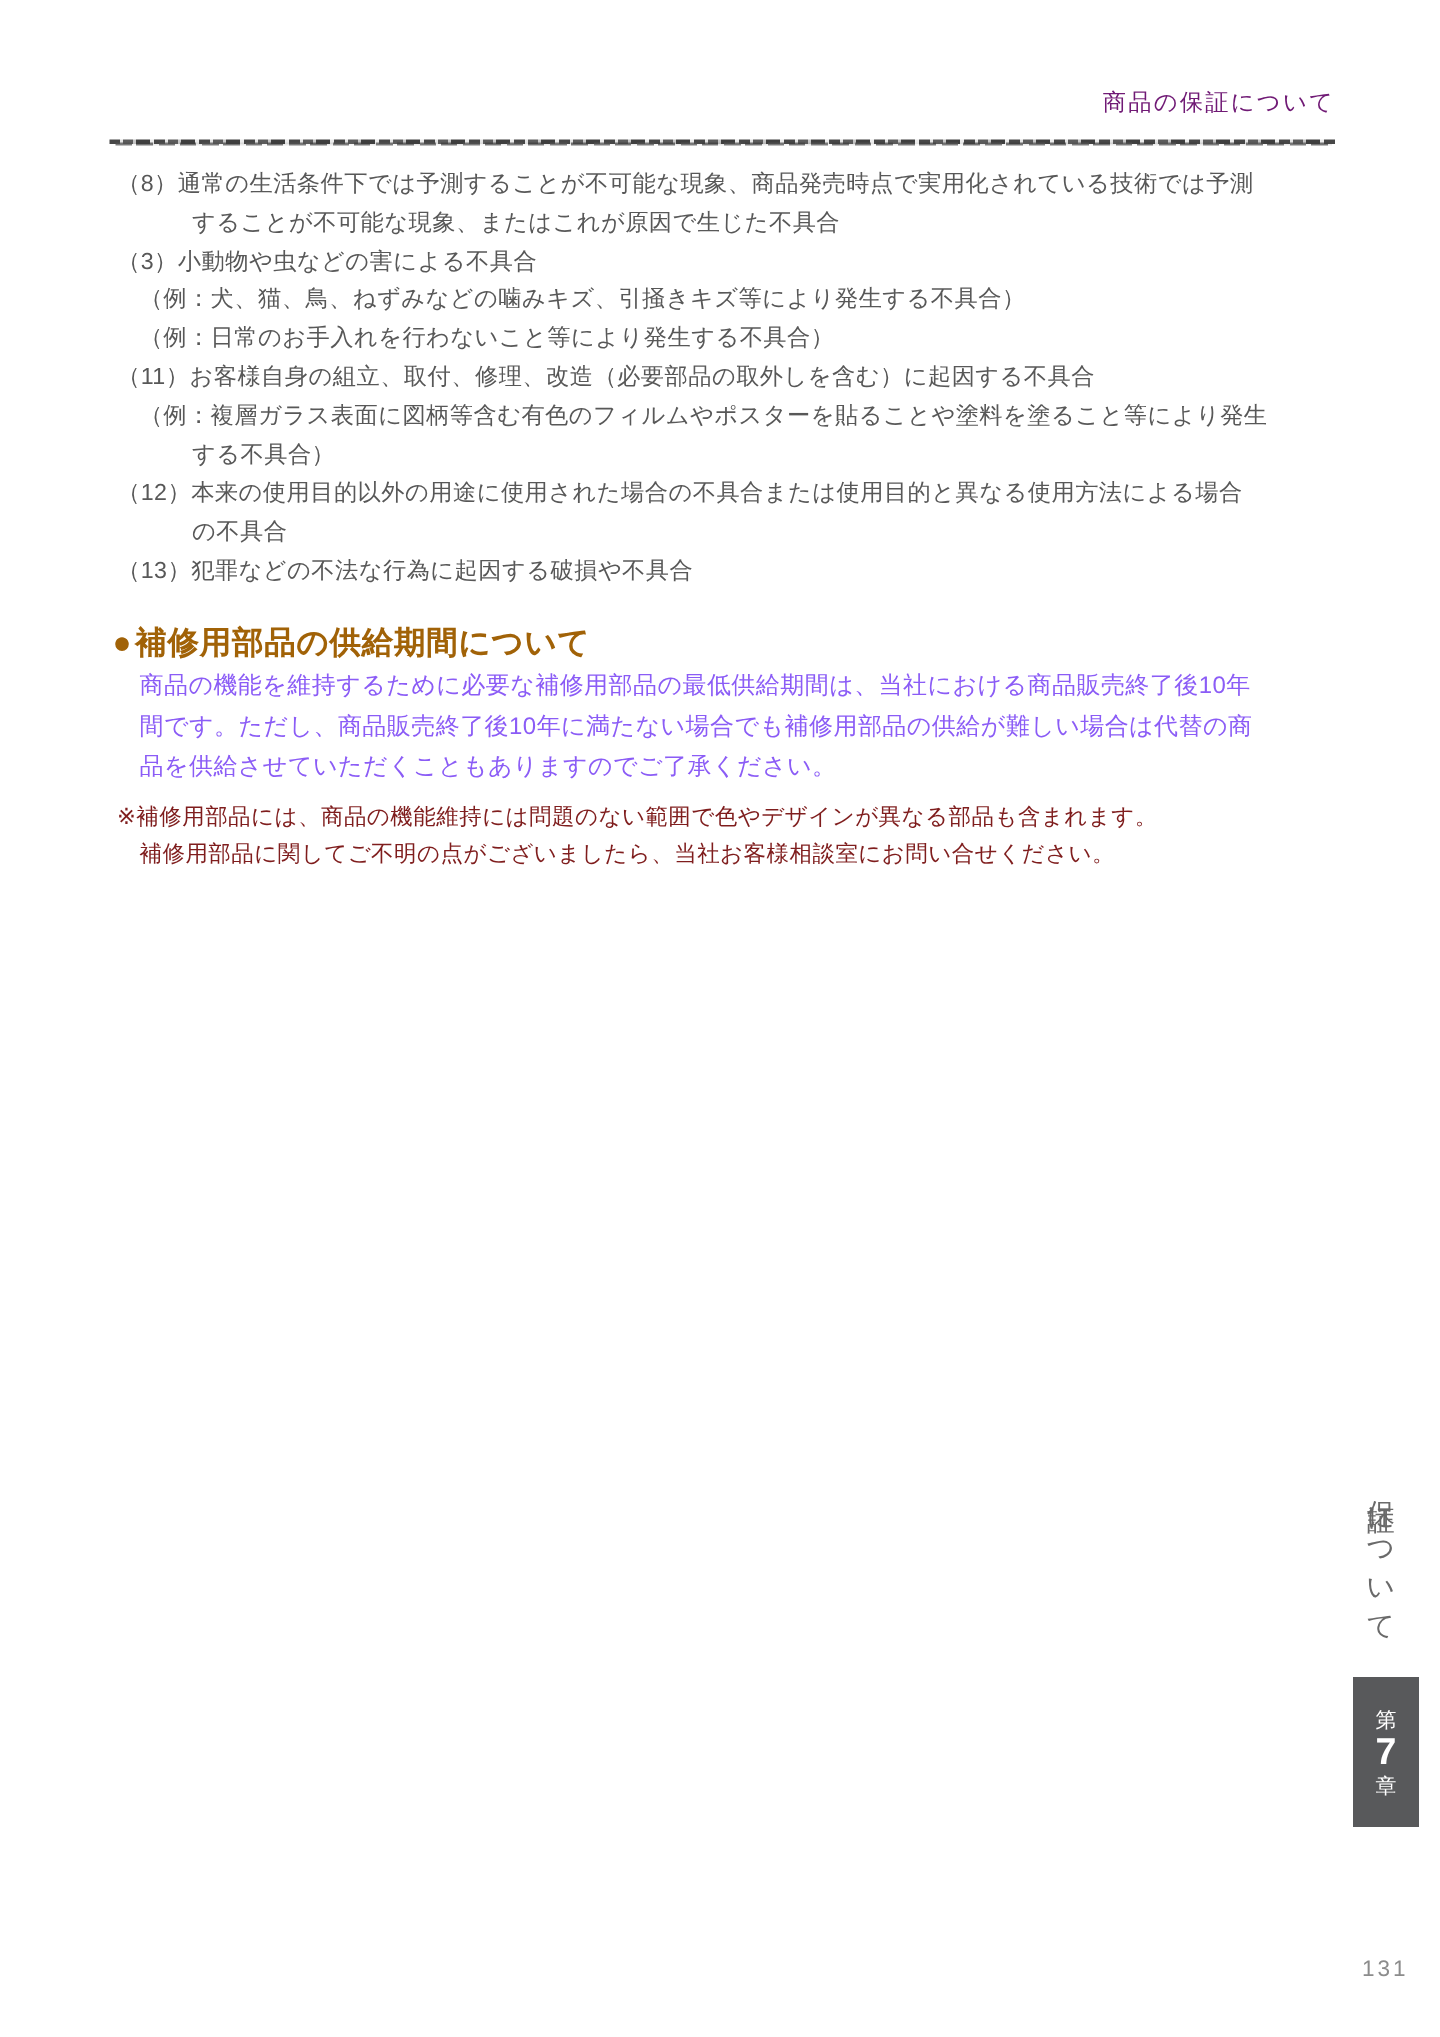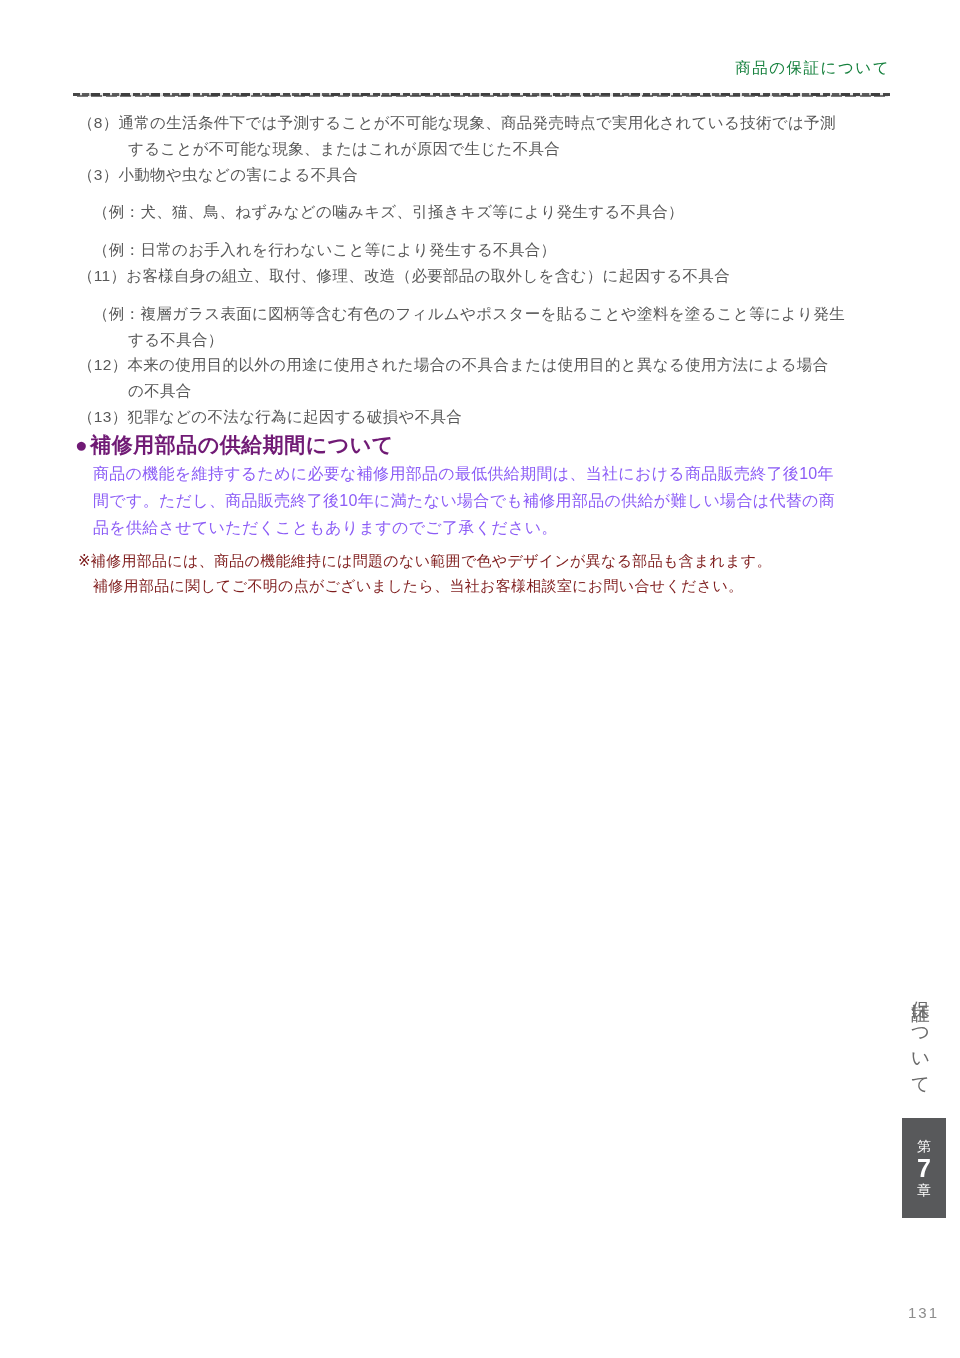--- a/index.html
+++ b/index.html
@@ -9,21 +9,21 @@
     margin:0 auto;
     background:#ffffff;
     font-family:"Liberation Sans","DejaVu Sans",sans-serif;
     color:#585858;
     overflow:hidden;
   }
 
   
   .doc-header {
     position:absolute; top:58px; right:70px;
-    font-size:15.5px; letter-spacing:1.5px; color:#15803d;text-align:right;
+    font-size:15.5px; letter-spacing:1.5px; color:#701a75;text-align:right;
   }
   .rule {
     position:absolute; top:92px; left:73px; width:817px; height:6px;
     background-image:
       repeating-linear-gradient(90deg,
         #474747 0px, #474747 7px,
         rgba(71,71,71,0.15) 7px, rgba(71,71,71,0.15) 9px,
         #5c5c5c 9px, #5c5c5c 16px,
         rgba(92,92,92,0.35) 16px, rgba(92,92,92,0.35) 18px,
         #3f3f3f 18px, #3f3f3f 27px,
@@ -41,26 +41,26 @@
         rgba(60,60,60,0.7) 14px, rgba(60,60,60,0.7) 25px,
         rgba(60,60,60,0.1) 25px, rgba(60,60,60,0.1) 29px);
   }
 
   
   .content {
     position:absolute; top:110px; left:0; width:908px;
     font-size:15.5px; line-height:25.8px; letter-spacing:0.3px;
   }
   .clause  { margin-left:128px; text-indent:-50px; white-space:pre-line; }
-  .example { margin-left:128px; text-indent:-35px; white-space:pre-line;margin-top:12px; }
+  .example { margin-left:128px; text-indent:-35px; white-space:pre-line; }
 
   .section-heading {
-    margin:0 0 0 75px;
+    margin:20px 0 0 75px;
     font-size:21px; line-height:30px; font-weight:600;
-    color:#701a75; letter-spacing:0.5px;
+    color:#a16207; letter-spacing:0.5px;
   }
   .section-heading .bullet { margin-right:2px; }
 
   .body-par {
     margin:0 0 0 93px; width:785px;
     font-size:16px; line-height:27px; white-space:pre-line;
     color:#8b5cf6;
   }
   .note {
     margin:7px 0 0 93px; width:790px;

